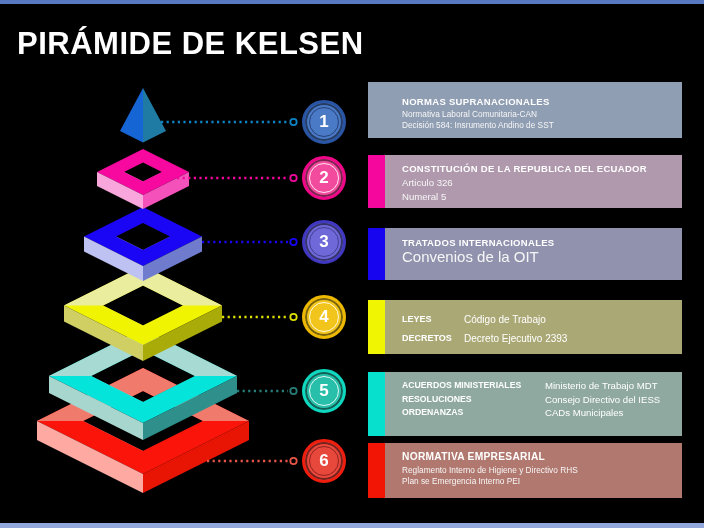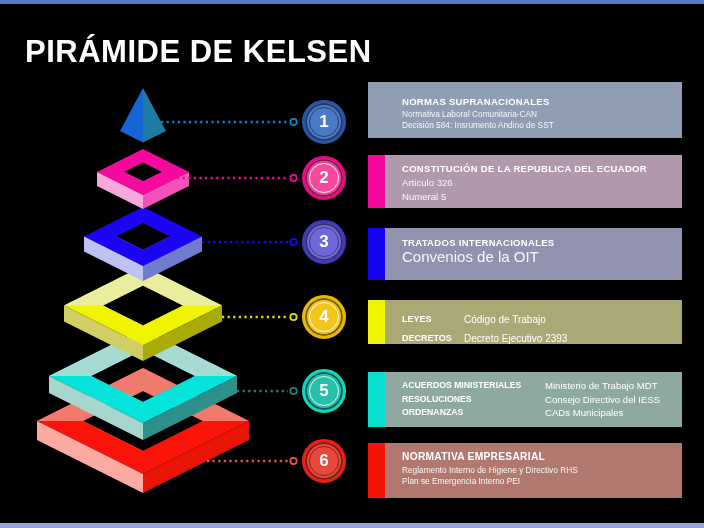--- a/index.html
+++ b/index.html
@@ -4,21 +4,21 @@
 <style>
   html,body{margin:0;padding:0;background:#000;}
   .canvas{
     position:relative; width:704px; height:528px; background:#000;
     overflow:hidden; font-family:"Liberation Sans",sans-serif;
   }
   .strip{position:absolute;left:0;right:0;}
   .strip-top{top:0;height:4px;}
   .strip-bottom{bottom:0;height:5px;}
   .page-title{
-    position:absolute; left:13px; top:22px; margin:12px;
+    position:absolute; left:13px; top:22px; margin:4px;
     color:#fff; font-size:31px; font-weight:bold; letter-spacing:.5px;
     white-space:nowrap;
   }
   #pyramid-svg{position:absolute;left:0;top:0;}
   
   .num-circle{
     position:absolute; width:38px; height:38px; border-radius:50%;
     border:3px solid var(--ring); background:var(--fill);
     box-shadow:inset 0 0 0 2px rgba(0,0,0,0.5);
     display:flex; align-items:center; justify-content:center;
@@ -160,34 +160,34 @@
           <div class="panel-line">Numeral 5</div>
         </div>
       </div>
       <div class="panel panel-3" style="top: 228px; height: 52px; background: rgb(145, 147, 174);">
         <div class="accent" style="background:#1805F0"></div>
         <div class="content">
           <div class="panel-title">TRATADOS INTERNACIONALES</div>
           <div class="panel-line">Convenios de la OIT</div>
         </div>
       </div>
-      <div class="panel panel-4" style="top: 300px; height: 44px; background: rgb(170, 169, 118);">
+      <div class="panel panel-4" style="top: 300px; height: 54px; background: rgb(170, 169, 118);">
         <div class="accent" style="background:#F0F502"></div>
         <div class="content">
           <div class="panel-row">
                 <span class="row-label">LEYES</span>
                 <span class="row-value">Código de Trabajo</span>
               </div>
           <div class="panel-row">
                 <span class="row-label">DECRETOS</span>
                 <span class="row-value">Decreto Ejecutivo 2393</span>
               </div>
         </div>
       </div>
-      <div class="panel panel-5" style="top: 372px; height: 55px; background: rgb(143, 169, 161);">
+      <div class="panel panel-5" style="top: 372px; height: 64px; background: rgb(143, 169, 161);">
         <div class="accent" style="background:#06E0CC"></div>
         <div class="content">
           <div class="panel-row">
                 <span class="row-label">ACUERDOS MINISTERIALES</span>
                 <span class="row-value">Ministerio de Trabajo MDT</span>
               </div>
           <div class="panel-row">
                 <span class="row-label">RESOLUCIONES</span>
                 <span class="row-value">Consejo Directivo del IESS</span>
               </div>

